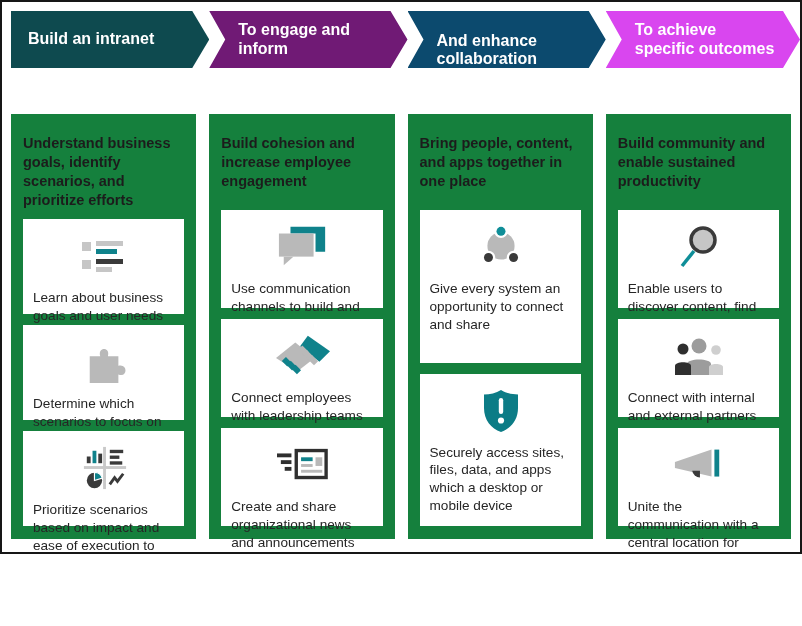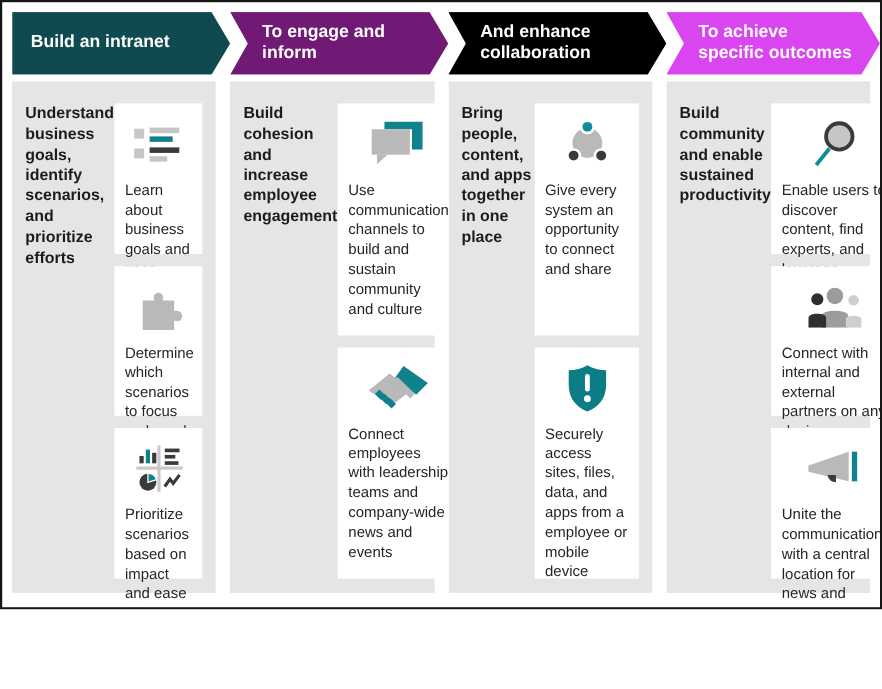--- a/index.html
+++ b/index.html
@@ -18,25 +18,25 @@
     clip-path:polygon(0 0,calc(100% - 17px) 0,100% 50%,calc(100% - 17px) 100%,0 100%,16px 50%);
     padding-left:29px;padding-right:20px;
   }
   .col:first-child .hdr{
     clip-path:polygon(0 0,calc(100% - 17px) 0,100% 50%,calc(100% - 17px) 100%,0 100%);
     padding-left:17px;
   }
   .col:last-child .hdr{width:calc(100% + 9px);}
   .c1 .hdr{background:#0e4a4f;}
   .c2 .hdr{background:#701a75;}
-  .c3 .hdr{background:#000000;}
+  .c3 .hdr{background:#0c4a6e;align-items:flex-end;}
   .c4 .hdr{background:#d946ef;}
   .panel{
-    flex:1;background:#e5e5e5;box-sizing:border-box;
-    padding:20px 12px 13px 12px;display:flex;flex-direction:row;min-height:0;
+    flex:1;background:#15803d;box-sizing:border-box;
+    padding:20px 12px 13px 12px;display:flex;flex-direction:column;min-height:0;margin-top:40px;
   }
   .subtitle{
     flex:0 0 66px;margin-bottom:10px;
     font-weight:700;font-size:14.5px;line-height:1.3;color:#1c1c1c;
   }
   .cards{flex:1;display:flex;flex-direction:column;gap:11px;min-height:0;}
   .card{
     flex:1 1 0;background:#fff;box-sizing:border-box;
     padding:8px 8px 6px 10px;display:flex;flex-direction:column;min-height:0;
   }
@@ -127,20 +127,35 @@
               </g>
               <g fill="#0f828b">
                 <rect x="7" y="25" width="8" height="6" transform="rotate(45 11 28)"></rect>
                 <rect x="12" y="29" width="8" height="6" transform="rotate(45 16 32)"></rect>
                 <rect x="17" y="33" width="8" height="6" transform="rotate(45 21 36)"></rect>
               </g>
             </svg>
           </div>
           <div class="cardtext">Connect employees with leadership teams and company-wide news and events</div>
         </div>
+        <div class="card">
+          <div class="iconbox">
+            <svg width="52" height="34" viewBox="0 0 54 34">
+              <rect x="0" y="5" width="15" height="4" fill="#2f2f2f"></rect>
+              <rect x="4" y="12" width="11" height="4" fill="#2f2f2f"></rect>
+              <rect x="8" y="19" width="7" height="4" fill="#2f2f2f"></rect>
+              <rect x="20" y="2" width="31" height="28" fill="#ffffff" stroke="#2f2f2f" stroke-width="3.5"></rect>
+              <rect x="25" y="9" width="12" height="4" fill="#0f828b"></rect>
+              <rect x="40" y="9" width="7" height="9" fill="#b9b9b9"></rect>
+              <rect x="25" y="16" width="12" height="3" fill="#b9b9b9"></rect>
+              <rect x="25" y="22" width="22" height="3" fill="#b9b9b9"></rect>
+            </svg>
+          </div>
+          <div class="cardtext">Create and share organizational news and announcements</div>
+        </div>
       </div>
     </div>
   </div>
 
   <div class="col c3">
     <div class="hdr">
       <span>And enhance collaboration</span>
     </div>
     <div class="panel">
       <div class="subtitle">Bring people, content, and apps together in one place</div>
@@ -160,21 +175,21 @@
           <div class="cardtext">Give every system an opportunity to connect and share</div>
         </div>
         <div class="card">
           <div class="iconbox">
             <svg width="40" height="44" viewBox="0 0 40 44">
               <path d="M20 1 C25 4 31 5.5 37 5.5 V19 C37 31 30 39.5 20 43 C10 39.5 3 31 3 19 V5.5 C9 5.5 15 4 20 1 Z" fill="#0c7c86"></path>
               <rect x="17.8" y="9" width="4.4" height="16" rx="2.2" fill="#ffffff"></rect>
               <circle cx="20" cy="31.5" r="3.1" fill="#ffffff"></circle>
             </svg>
           </div>
-          <div class="cardtext">Securely access sites, files, data, and apps from a employee or mobile device</div>
+          <div class="cardtext">Securely access sites, files, data, and apps which a desktop or mobile device</div>
         </div>
       </div>
     </div>
   </div>
 
   <div class="col c4">
     <div class="hdr">
       <span>To achieve specific outcomes</span>
     </div>
     <div class="panel">

